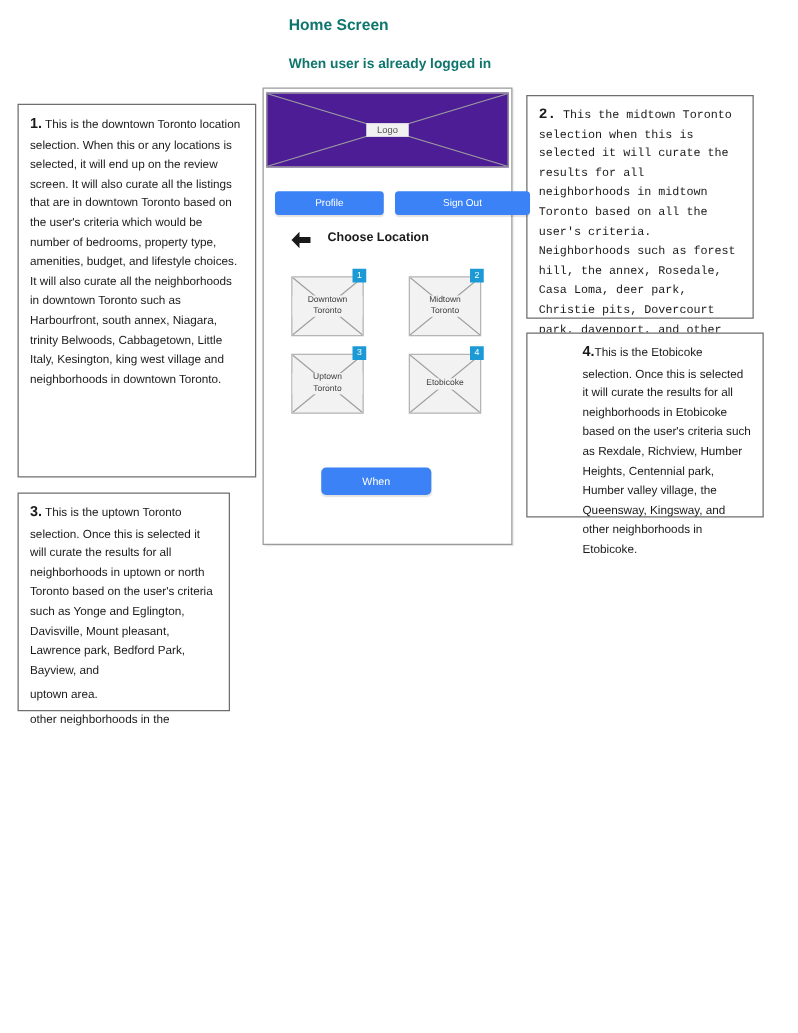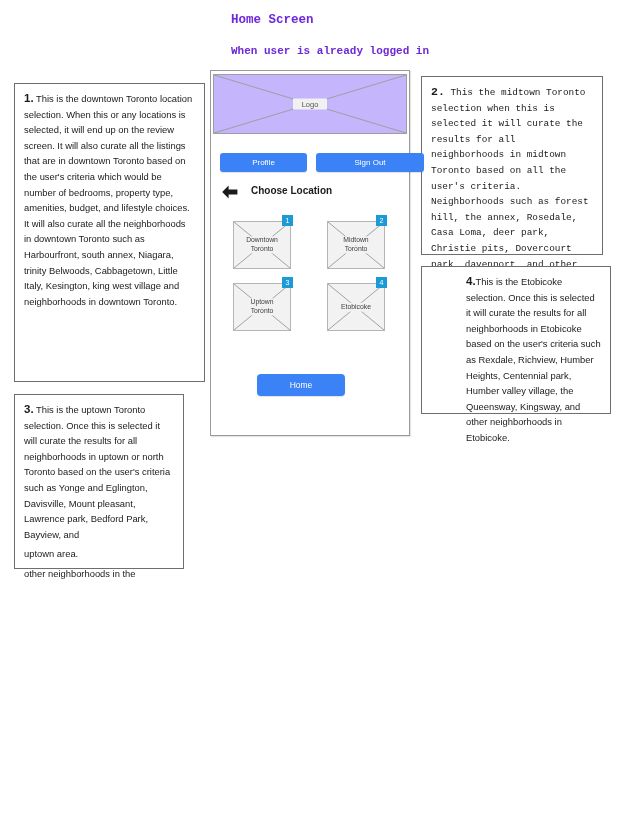--- a/index.html
+++ b/index.html
@@ -11,23 +11,23 @@
     width: 638px;
     height: 826px;
     position: relative;
     font-family: "Liberation Sans", sans-serif;
     overflow: hidden;
   }
 
   
   .doc-heading {
     position: absolute;
-    font-family: Liberation Mono, monospace;
+    font-family: Liberation Sans, sans-serif;
     font-weight: bold;
-    color: #6d28d9;
+    color: #0f766e;
     white-space: nowrap;
   }
   #heading-1 { left: 231px; top: 13px; font-size: 12.5px; }
   #heading-2 { left: 231px; top: 45px; font-size: 11px; }
 
   
   .note-box {
     position: absolute;
     border: 1px solid #6e6e6e;
     background: #ffffff;
@@ -65,21 +65,21 @@
     box-shadow: 1px 1px 1px rgba(0,0,0,0.10);
   }
 
   
   #logo-placeholder {
     position: absolute;
     left: 2px;
     top: 3px;
     width: 194px;
     height: 60px;
-    background: #c4b5fd;
+    background: #4c1d95;
     border: 1px solid #9e9e9e;
     box-sizing: border-box;
   }
   .ph-x {
     position: absolute;
     left: 0; top: 0;
     width: 100%; height: 100%;
   }
   .ph-x line { stroke: #9e9e9e; stroke-width: 1; }
   #logo-label {
@@ -113,21 +113,21 @@
   #btn-profile  { left: 9px;  top: 82px; width: 87px; height: 19px; }
   #btn-signout  { left: 105px;top: 82px; width: 108px; height: 19px; }
   #btn-next {
     left: 46px; top: 303px; width: 88px; height: 22px;
     border-radius: 4px; line-height: 22px; font-size: 8.5px;
   }
 
   
   #choose-row {
     position: absolute;
-    left: 7px;
+    left: 18px;
     top: 111px;
     width: 185px;
     height: 22px;
   }
   #back-arrow-icon {
     position: absolute;
     left: 2px;
     top: 0px;
     width: 20px;
     height: 20px;
@@ -280,15 +280,15 @@
         <line x1="58" y1="0" x2="0" y2="48"></line>
       </svg>
       <div class="card-label">
         <span>Etobicoke</span>
       </div>
       <div class="card-badge">4</div>
     </div>
 
   </div>
 
-  <div id="btn-next" class="btn-blue">Home</div>
+  <div id="btn-next" class="btn-blue">When</div>
 
 </div>
 
 </body></html>

